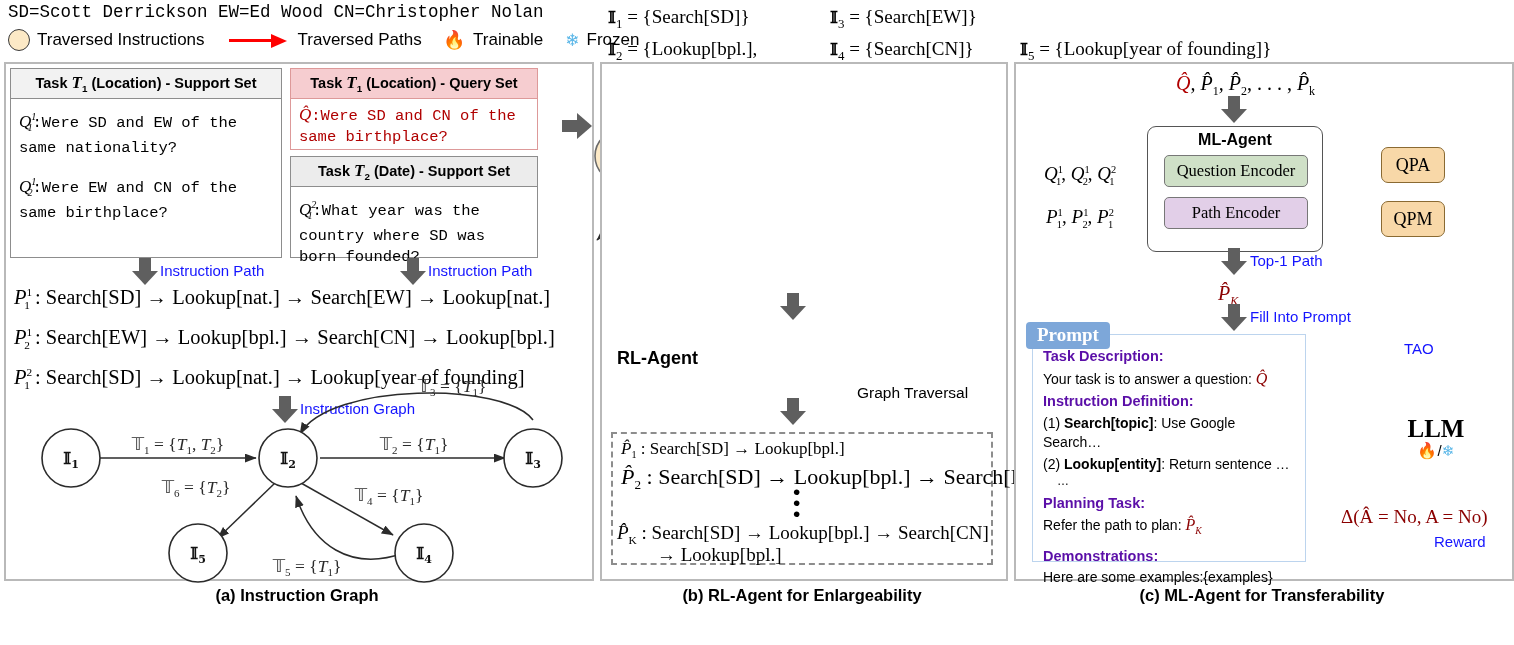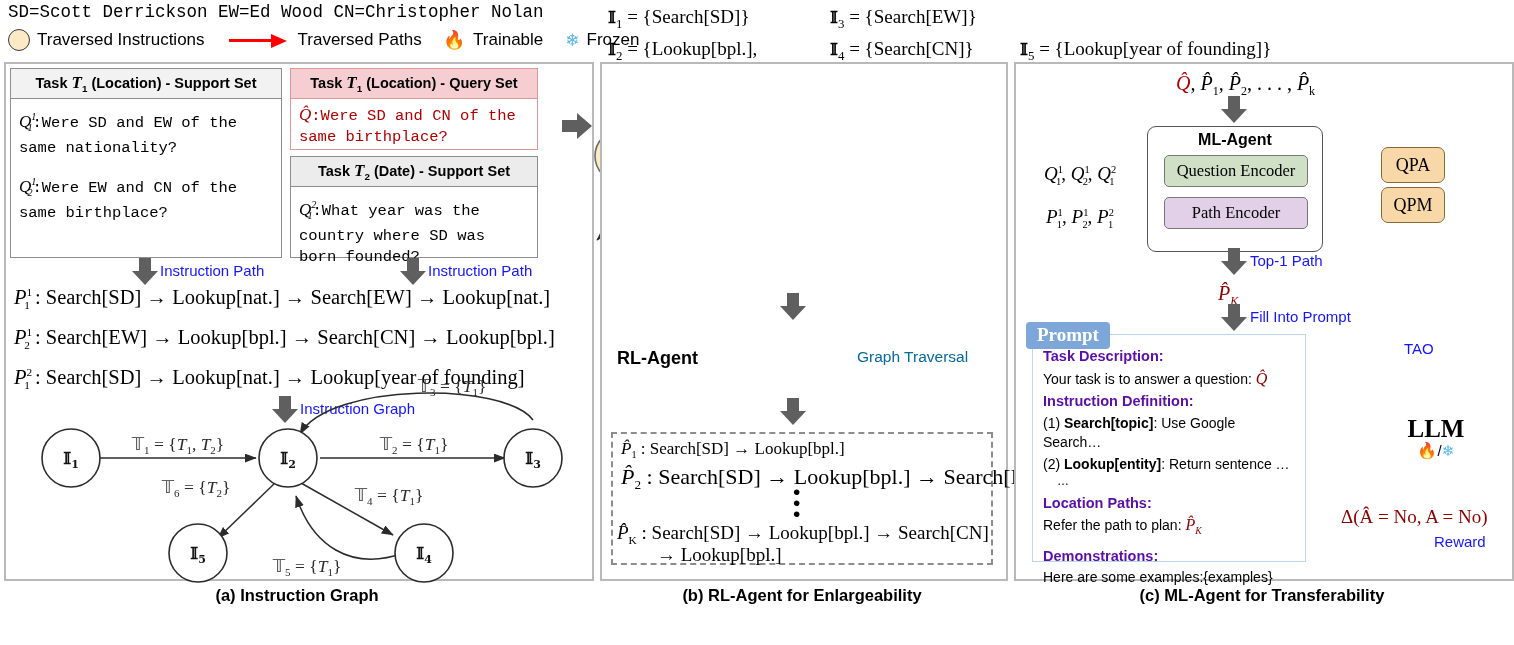--- a/index.html
+++ b/index.html
@@ -1,20 +1,20 @@
 <!DOCTYPE html>
 <html><head>
 <meta charset="utf-8">
 <style>
   html,body{margin:0;padding:0;background:#ffffff;}
   body{width:1514px;height:645px;position:relative;font-family:"Liberation Sans",sans-serif;color:#000;overflow:hidden;}
   .serif{font-family:"Liberation Serif",serif;}
   .mono{font-family:"Liberation Mono",monospace;}
   .abs{position:absolute;}
-  .blue{color:#0369a1;}
+  .blue{color:#000000;margin-top:36px;}
   .red{color:#8b0000;}
 
   
   #legend-line1{left:8px;top:2px;font-family:"Liberation Mono",monospace;font-size:17.5px;letter-spacing:0px;}
   #legend-line2{left:8px;top:29px;font-size:17px;display:flex;align-items:center;gap:7px;}
   .leg-circle{width:20px;height:20px;border-radius:50%;background:#fce9c6;border:1.6px solid #3a3a3a;display:inline-block;}
   .leg-arrow{display:inline-block;width:62px;height:12px;position:relative;}
   .leg-arrow i{position:absolute;left:0;top:5px;width:46px;height:3px;background:#fe0000;display:block;}
   .leg-arrow b{position:absolute;left:42px;top:0px;width:0;height:0;border-left:16px solid #fe0000;border-top:7px solid transparent;border-bottom:7px solid transparent;}
   .fire{color:#e03020;font-size:18px;}
@@ -71,21 +71,21 @@
   .nlbl{font-family:"DejaVu Serif",serif;font-weight:bold;font-size:17px;fill:#111;}
 
   
   #mlagent{position:absolute;left:1147px;top:118px;width:174px;height:124px;border:1.7px solid #555;border-radius:9px;background:#fff;margin-top:8px;}
   #mlagent .ttl{text-align:center;font-weight:bold;font-size:16px;padding-top:4px;}
   .encbox{position:absolute;left:16px;width:142px;height:30px;border-radius:5px;border:1.3px solid #777;text-align:center;font-family:"Liberation Serif",serif;font-size:16.5px;line-height:30px;}
   #enc-q{top:28px;background:#cfe0c7;}
   #enc-p{top:70px;background:#e2cfe8;}
   .outbox{position:absolute;width:62px;height:34px;border-radius:7px;border:1.5px solid #8a6a32;background:#f8d8a8;text-align:center;font-family:"Liberation Serif",serif;font-size:18px;line-height:34px;}
   #out-qpa{left:1381px;top:147px;}
-  #out-qpm{top:187px;left:1381px;}
+  #out-qpm{top:201px;left:1381px;}
 
   
   #promptbox{position:absolute;left:1032px;top:334px;width:272px;height:226px;border:1.5px solid #bcd4ee;background:#fff;}
   #prompt-tab{position:absolute;left:1026px;top:322px;background:#7da7d9;color:#fff;font-family:"Liberation Serif",serif;font-weight:bold;font-size:19px;padding:2px 11px 3px;border-radius:4px;}
   .psec{color:#5b0fa8;font-weight:bold;font-size:14.5px;}
   .ptxt{font-size:14px;}
   #promptbox .inner{padding:12px 9px 0 10px;line-height:19.5px;}
   #promptbox .inner > div{margin-bottom:2px;}
 
   
@@ -355,21 +355,21 @@
 <div class="arlabel" style="left:1250px;top:308px;">Fill Into Prompt</div>
 
 <div id="promptbox">
   <div class="inner">
     <div class="psec">Task Description:</div>
     <div class="ptxt">Your task is to answer a question: <span class="serif red" style="font-style:italic;font-size:16px">Q̂</span></div>
     <div class="psec" style="margin-top:3px">Instruction Definition:</div>
     <div class="ptxt">(1) <b>Search[topic]</b>: Use Google Search…</div>
     <div class="ptxt">(2) <b>Lookup[entity]</b>: Return sentence …</div>
     <div class="ptxt" style="font-size:12px;margin-left:14px;margin-top:-4px">…</div>
-    <div class="psec" style="margin-top:2px">Location Paths:</div>
+    <div class="psec" style="margin-top:2px">Planning Task:</div>
     <div class="ptxt">Refer the path to plan: <span class="serif red" style="font-style:italic;font-size:16px">P̂<sub style="font-size:.6em">K</sub></span></div>
     <div class="psec" style="margin-top:6px">Demonstrations:</div>
     <div class="ptxt">Here are some examples:{examples}</div>
   </div>
 </div>
 <div id="prompt-tab">Prompt</div>
 
 <div class="arlabel" style="left:1404px;top:340px;">TAO</div>
 <div id="llm-label">
   <div class="llmtxt">LLM</div>

